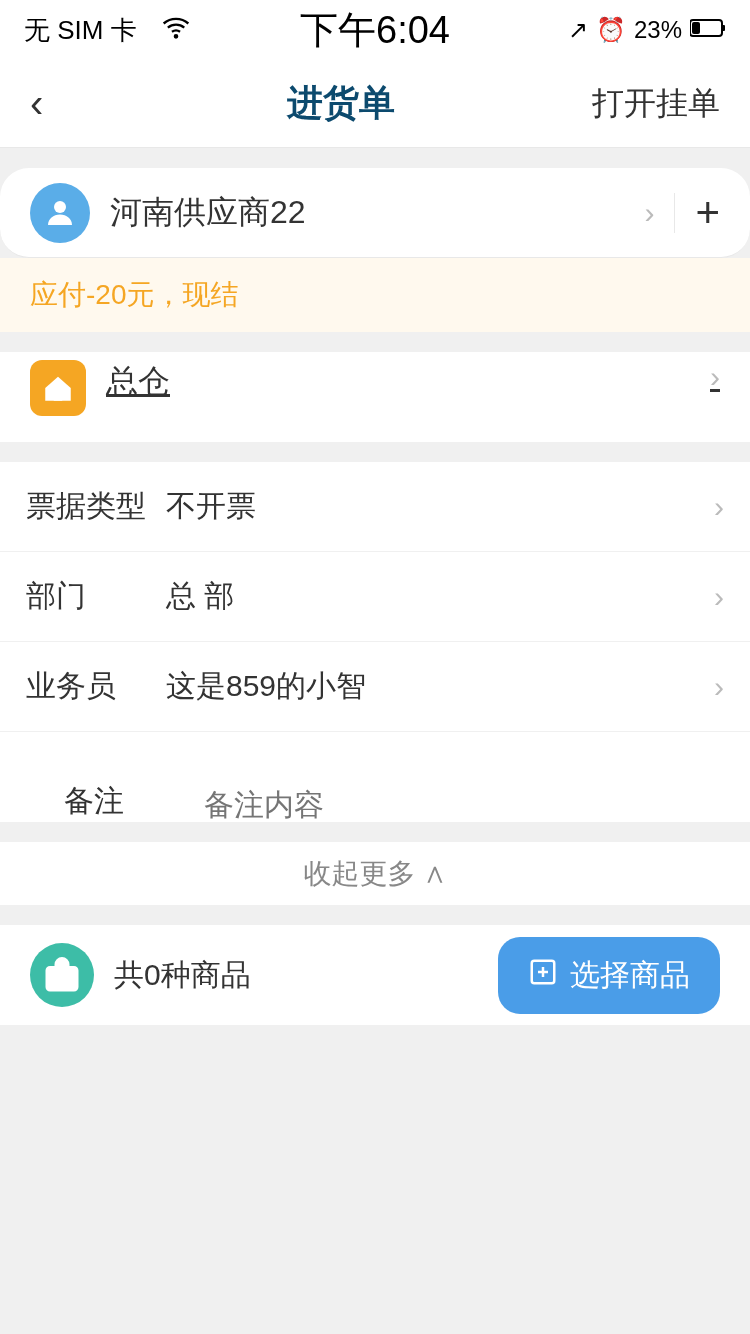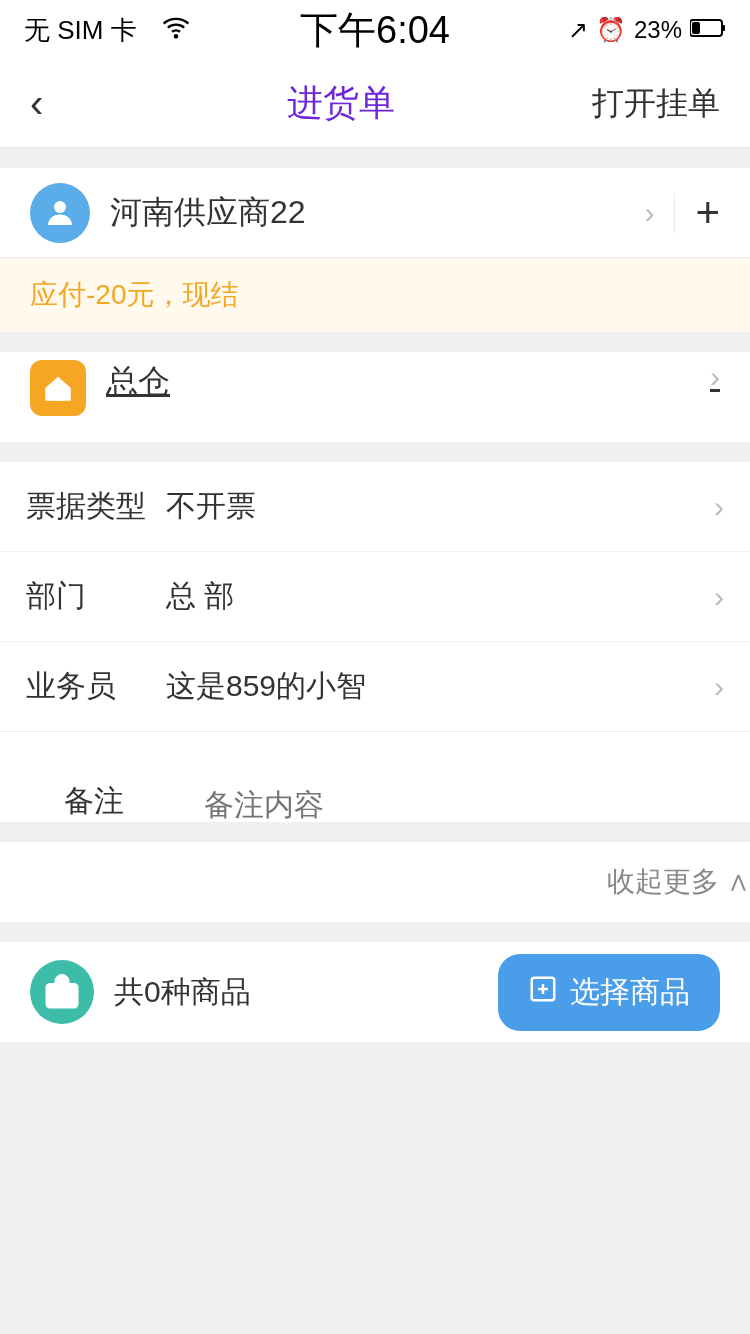--- a/index.html
+++ b/index.html
@@ -57,22 +57,22 @@
     }
     .nav-back {
       font-size: 40px;
       color: #333;
       cursor: pointer;
       width: 60px;
       text-align: left;
     }
     .nav-title {
       font-size: 36px;
-      font-weight: 400;
-      color: #6d28d9;
+      font-weight: 700;
+      color: #0c4a6e;
     }
     .nav-action {
       font-size: 32px;
       color: #333;
       cursor: pointer;
     }
 
     
     .section-gap {
       height: 20px;
@@ -80,20 +80,21 @@
     }
 
     
     .supplier-section {
       background: #fff;
       display: flex;
       align-items: center;
       padding: 0 30px;
       height: 90px;
       border-bottom: 1px solid #e8e8e8;
+      border-radius: 29px;
     }
     .supplier-avatar {
       width: 60px;
       height: 60px;
       border-radius: 50%;
       background: #5aade8;
       display: flex;
       align-items: center;
       justify-content: center;
       margin-right: 20px;
@@ -209,24 +210,24 @@
       display: flex;
       align-items: flex-end;
       padding: 0 32px;
       height: 90px;
       margin-left: 32px;
     }
 
     
     .collapse-row {
       background: #fff;
-      height: 80px;
-      display: flex;
-      align-items: center;
-      justify-content: flex-end;
+      height: 63px;
+      display: flex;
+      align-items: center;
+      justify-content: center;
       margin-top: 20px;
       font-size: 28px;
       color: #888;
       cursor: pointer;
     }
 
     
     .bottom-bar {
       margin-top: 20px;
       background: #fff;

